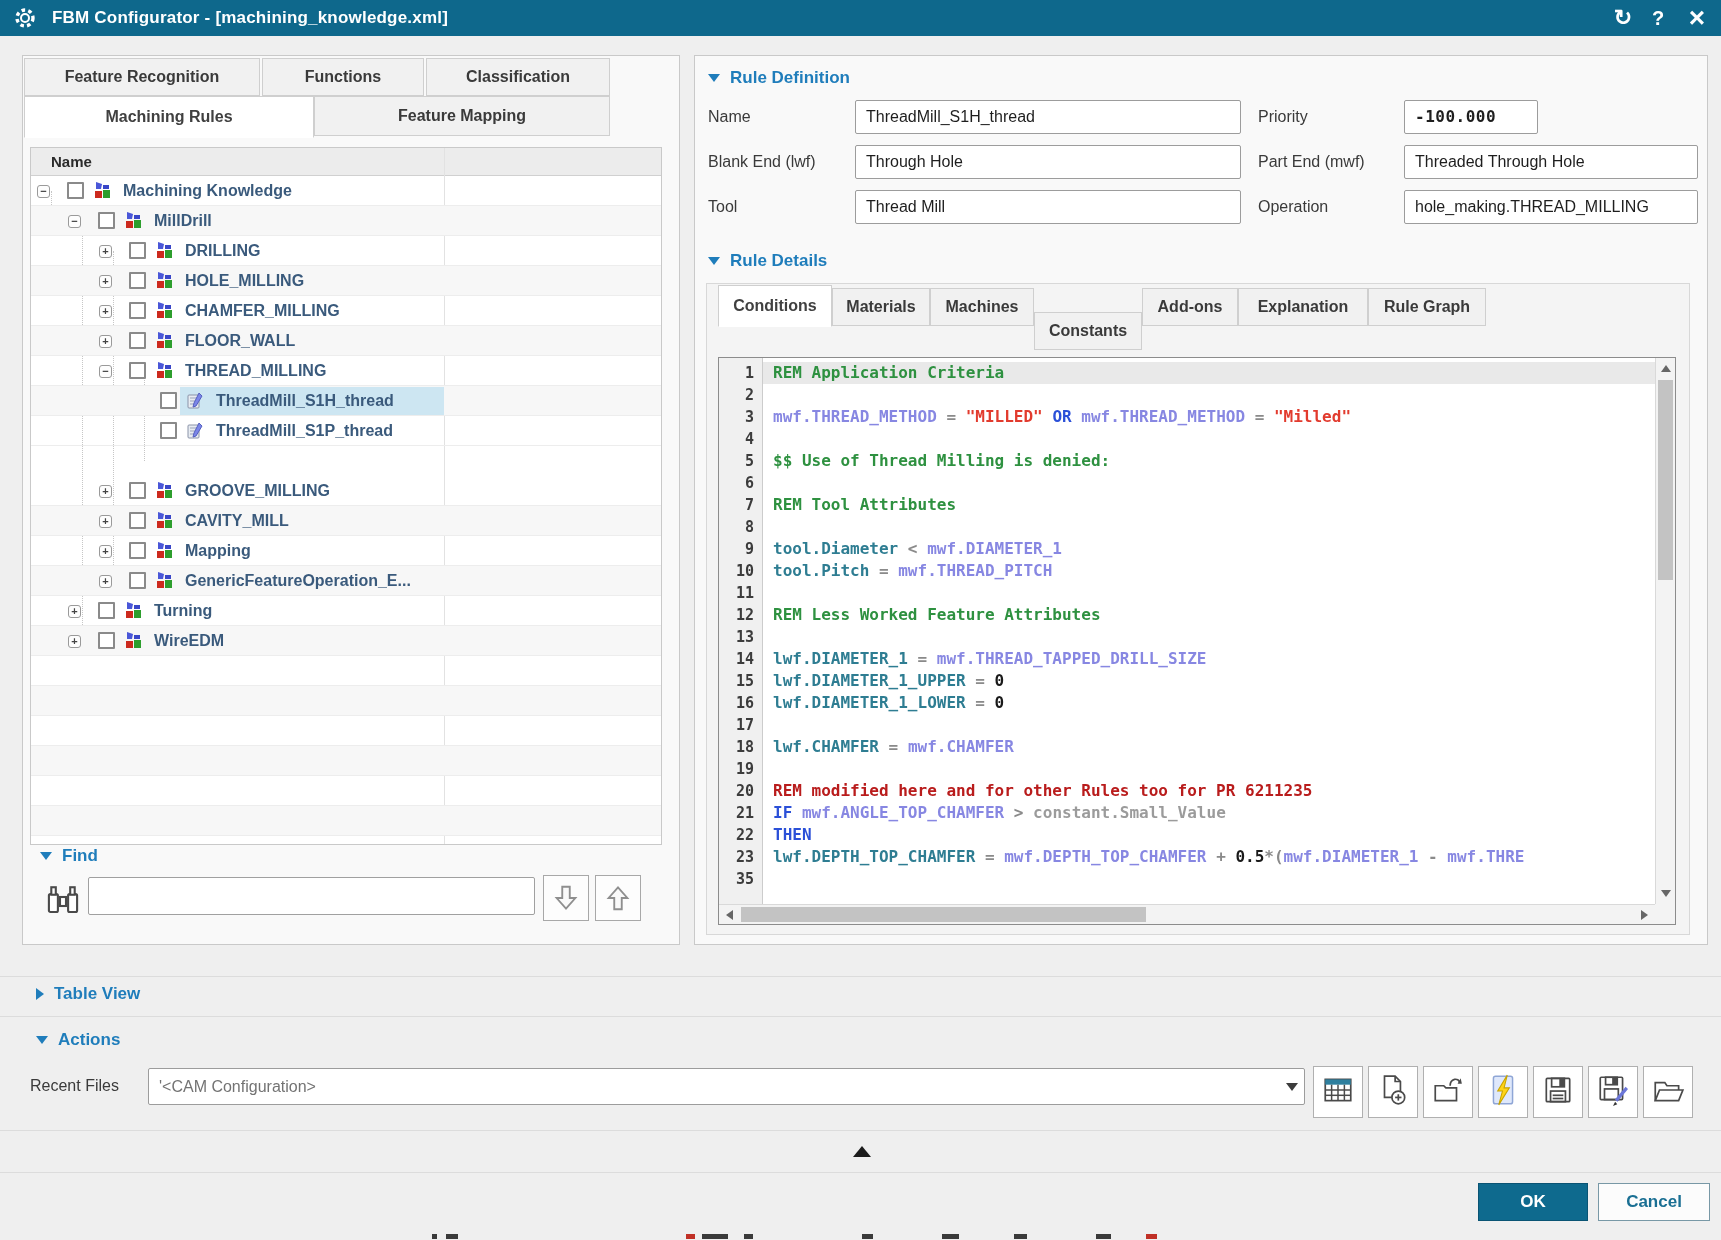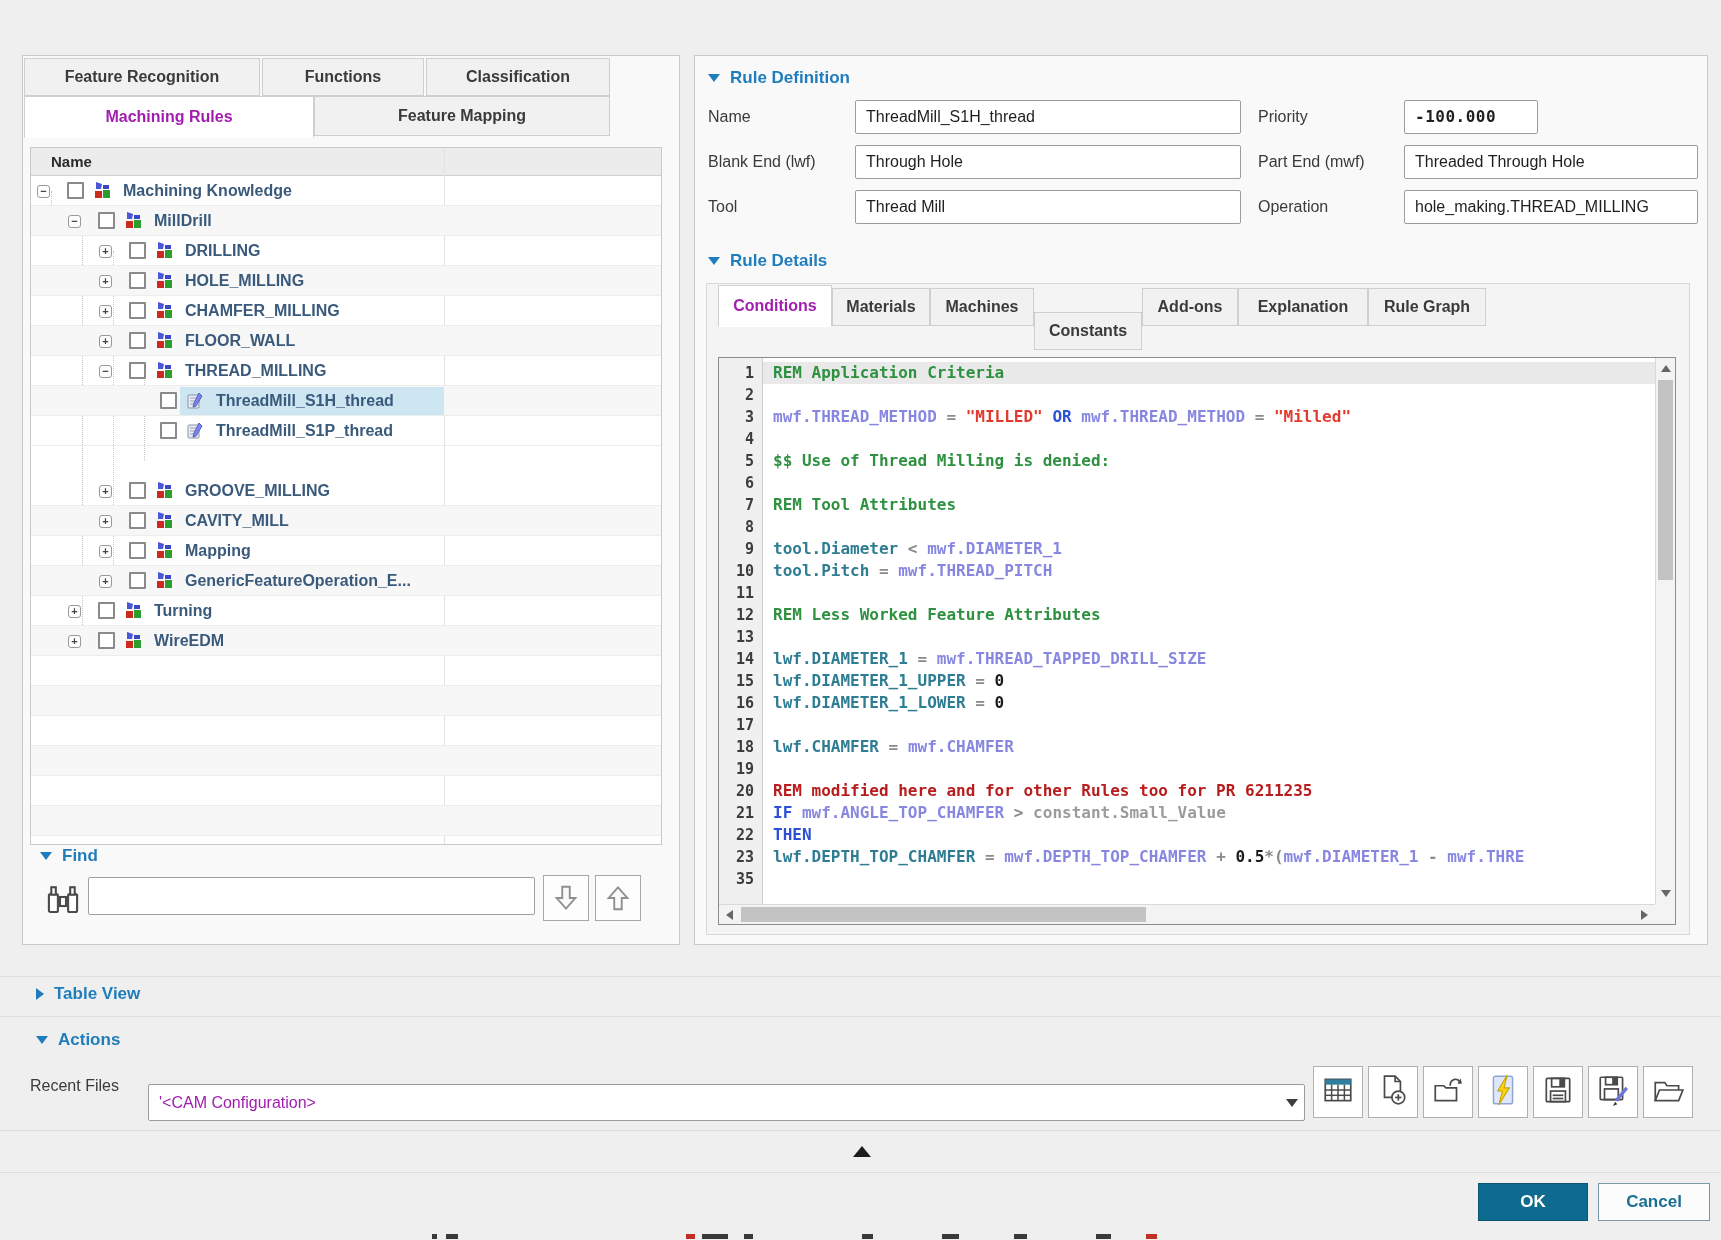--- a/index.html
+++ b/index.html
@@ -14,21 +14,21 @@
   .titlebar .title{margin-left:52px;font-size:17px;font-weight:600;letter-spacing:.2px;}
   .win-btn{position:absolute;top:0;height:36px;display:flex;align-items:center;justify-content:center;
            color:#fff;cursor:default;}
 
   
   .groupbox{border:1px solid #c9c9c9;background:#f9f9f9;}
 
   
   .tab{position:absolute;height:38px;background:#f1f1f1;border:1px solid #cfcfcf;
        display:flex;align-items:center;justify-content:center;font-size:16px;font-weight:600;color:#3a3a3a;}
-  .tab.active{background:#fff;color:#a21caf;border-bottom:1px solid #fff;z-index:2;}
+  .tab.active{background:#fff;color:#404040;border-bottom:1px solid #fff;z-index:2;}
 
   
   .tree{background:#fff;border:1px solid #c9c9c9;overflow:hidden;}
   .tree-header{position:absolute;left:0;top:0;right:0;height:28px;background:#ececec;
                border-bottom:1px solid #d0d0d0;font-size:15px;font-weight:600;color:#2b2b2b;
                display:flex;align-items:center;padding-left:20px;}
   .tree-coldiv{position:absolute;top:0;bottom:0;left:413px;border-left:1px solid #e2e2e2;}
   .tree-row{position:absolute;left:0;right:0;height:30px;border-bottom:1px solid #ededed;}
   .tree-row.odd{background:#f7f7f7;}
   .row-hl{position:absolute;top:1px;height:28px;background:#cde6f2;}
@@ -64,39 +64,49 @@
   .thumb{position:absolute;background:#c3c3c3;}
   .sb-arr{position:absolute;width:0;height:0;}
 
   
   .btn-sq{border:1px solid #a8a8a8;background:#fdfdfd;display:flex;align-items:center;justify-content:center;}
   .text-input{border:1px solid #a0a0a0;background:#fff;border-radius:2px;}
 
   
   .hairline{position:absolute;left:0;width:1721px;border-top:1px solid #dcdcdc;}
 
-  .combo{border:1px solid #9c9c9c;background:#fff;border-radius:2px;font-size:16px;color:#a21caf;
-         line-height:35px;padding-left:10px;margin-top:16px;}
+  .combo{border:1px solid #9c9c9c;background:#fff;border-radius:2px;font-size:16px;color:#737373;
+         line-height:35px;padding-left:10px;}
   .combo-arrow{position:absolute;right:6px;top:14px;width:0;height:0;
                border-left:6px solid transparent;border-right:6px solid transparent;border-top:8px solid #3c3c3c;}
   .toolbtn{position:absolute;width:50px;height:52px;border:1px solid #b0b0b0;background:#fff;
            display:flex;align-items:center;justify-content:center;}
 
   .okbtn{position:absolute;background:#0e6a8e;border:1px solid #0a5474;color:#fff;font-size:17px;font-weight:700;
          display:flex;align-items:center;justify-content:center;}
   .cancelbtn{position:absolute;background:#fcfcfc;border:1px solid #7898a6;color:#1a6f93;font-size:17px;font-weight:700;
          display:flex;align-items:center;justify-content:center;}
   .frag{position:absolute;height:5px;background:#3a3a3a;top:1234px;}
   .frag.red{background:#c03026;}
 </style>
 </head>
 <body>
 
 <div class="stage">
 
+  <div class="abs titlebar">
+    <svg class="abs" style="left:14px;top:7px" width="22" height="22" viewBox="0 0 22 22">
+      <circle cx="11" cy="11" r="4" fill="none" stroke="#fff" stroke-width="2"></circle>
+      <circle cx="11" cy="11" r="8" fill="none" stroke="#fff" stroke-width="3.4" stroke-dasharray="3.6 3.2"></circle>
+    </svg>
+    <span class="title">FBM Configurator - [machining_knowledge.xml]</span>
+    <span class="win-btn" style="left:1606px;width:34px;font-size:22px;font-weight:700;">↻</span>
+    <span class="win-btn" style="left:1644px;width:28px;font-size:20px;font-weight:700;">?</span>
+    <span class="win-btn" style="left:1679px;width:36px;font-size:28px;font-weight:600;">×</span>
+  </div>
 
   <div class="abs groupbox" style="left:22px;top:55px;width:658px;height:890px;"></div>
   <div id="row1-tabs">
       <div class="tab abs" style="left: 24px; top: 58px; width: 236px;">Feature Recognition</div>
       <div class="tab abs" style="left: 262px; top: 58px; width: 162px;">Functions</div>
       <div class="tab abs" style="left: 426px; top: 58px; width: 184px;">Classification</div>
     </div>
   <div id="row2-tabs">
       <div class="tab abs active" style="left: 24px; top: 96px; width: 290px; height: 42px;">Machining Rules</div>
       <div class="tab abs" style="left: 314px; top: 96px; width: 296px; height: 40px;">Feature Mapping</div>

